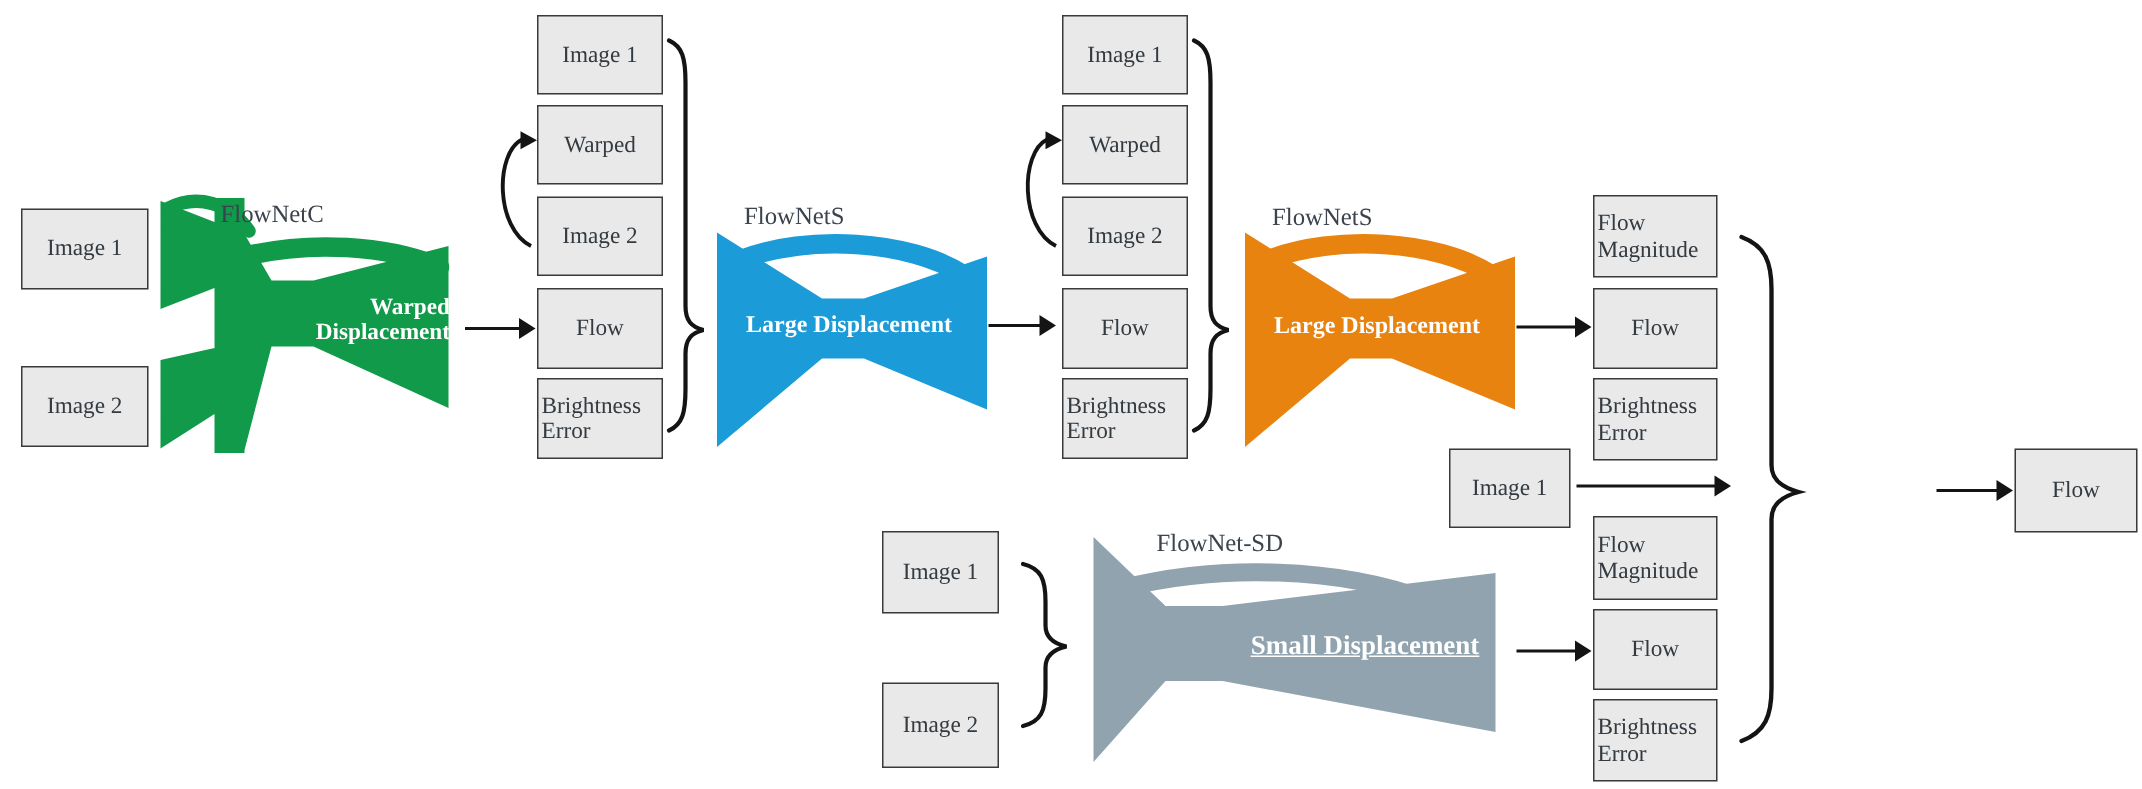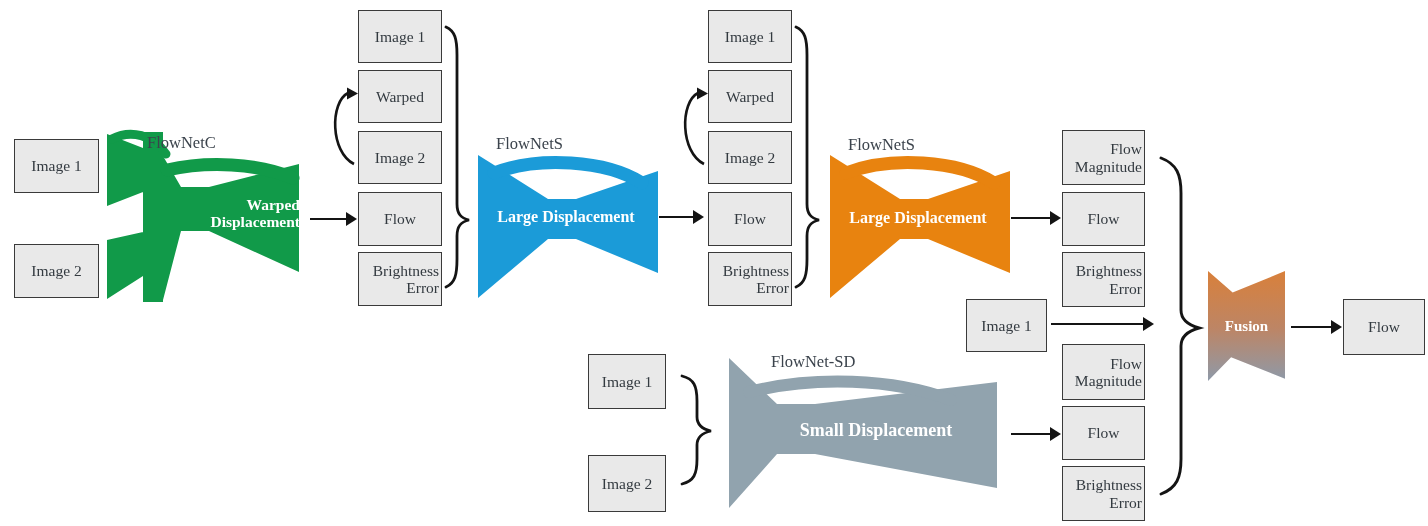--- a/index.html
+++ b/index.html
@@ -2,21 +2,21 @@
 <html><head>
 <meta charset="utf-8">
 <style>
   html,body{margin:0;padding:0;background:#ffffff;}
   .canvas{
     position:relative;width:1428px;height:526px;background:#ffffff;
     font-family:"Liberation Serif","DejaVu Serif",serif;color:#333a40;overflow:hidden;
   }
   .box{
     position:absolute;background:#e9e9e9;border:1.7px solid #3a3a3a;
-    display:flex;align-items:center;justify-content:center;text-align:right;
+    display:flex;align-items:center;justify-content:center;text-align:left;
     font-size:15.5px;line-height:1.12;padding:2px;box-sizing:border-box;color:#333a40;
   }
   .nettitle{position:absolute;font-size:16.5px;text-align:left;color:#3b434c;}
   .netlabel{position:absolute;color:#ffffff;font-weight:bold;}
   .arrow{position:absolute;height:2.6px;background:#141414;}
   .arrow::after{
     content:"";position:absolute;right:-10px;top:-5.6px;width:0;height:0;
     border-left:11px solid #141414;border-top:7px solid transparent;border-bottom:7px solid transparent;
   }
   svg.glyph{position:absolute;overflow:visible;}
@@ -107,33 +107,30 @@
 
   <svg class="glyph" style="left:679px;top:374px;" width="36" height="114" viewBox="0 0 36 114">
     <path d="M3,2 C15,5 18,12 18,27 L18,43 C18,51 23,55 32,57 C23,59 18,63 18,71 L18,85 C18,100 15,107 3,110" stroke="#141414" stroke-width="2.8" fill="none" stroke-linecap="round"></path>
   </svg>
 
   <svg class="glyph" style="left:723px;top:356px;" width="280" height="156" viewBox="0 0 280 156">
     <path fill="#91a3ae" d="M6,2 L54,48 L92,48 L274,26 L274,132 L92,98 L54,98 L6,152 Z"></path>
     <path stroke="#91a3ae" stroke-width="12" fill="none" stroke-linecap="round" d="M26,36 C90,20 170,22 228,44"></path>
   </svg>
   <div class="nettitle" style="left:771px;top:352px;width:140px;">FlowNet-SD</div>
-  <div class="netlabel" style="left:775px;top:420px;width:202px;text-align:center;font-size:18px;">Small Displacement</div>
+  <div class="netlabel" style="left:809px;top:420px;width:202px;text-align:center;font-size:18px;text-decoration:underline;">Small Displacement</div>
 
   <div class="arrow" style="left:1011px;top:432.7px;width:40px;"></div>
 
   <div class="box" style="left:1062px;top:344px;width:83px;height:56px;">Flow Magnitude</div>
   <div class="box" style="left:1062px;top:406px;width:83px;height:54px;">Flow</div>
   <div class="box" style="left:1062px;top:466px;width:83px;height:55px;">Brightness Error</div>
 
   <svg class="glyph" style="left:1157px;top:155px;" width="46" height="344" viewBox="0 0 46 344">
     <path d="M4,3 C20,9 24,20 24,38 L24,155 C24,165 31,170 42,173 C31,176 24,181 24,191 L24,304 C24,322 20,333 4,339" stroke="#141414" stroke-width="2.9" fill="none" stroke-linecap="round"></path>
   </svg>
 
-  <div class="fusion" style="left:1208px;top:270px;width:77px;height:112px;">
-    <span class="netlabel" style="position:static;font-size:15px;">Fusion</span>
-  </div>
 
   <div class="arrow" style="left:1291px;top:325.7px;width:41px;"></div>
 
   <div class="box" style="left:1343px;top:299px;width:82px;height:56px;">Flow</div>
 
 </div>
 
 </body></html>

